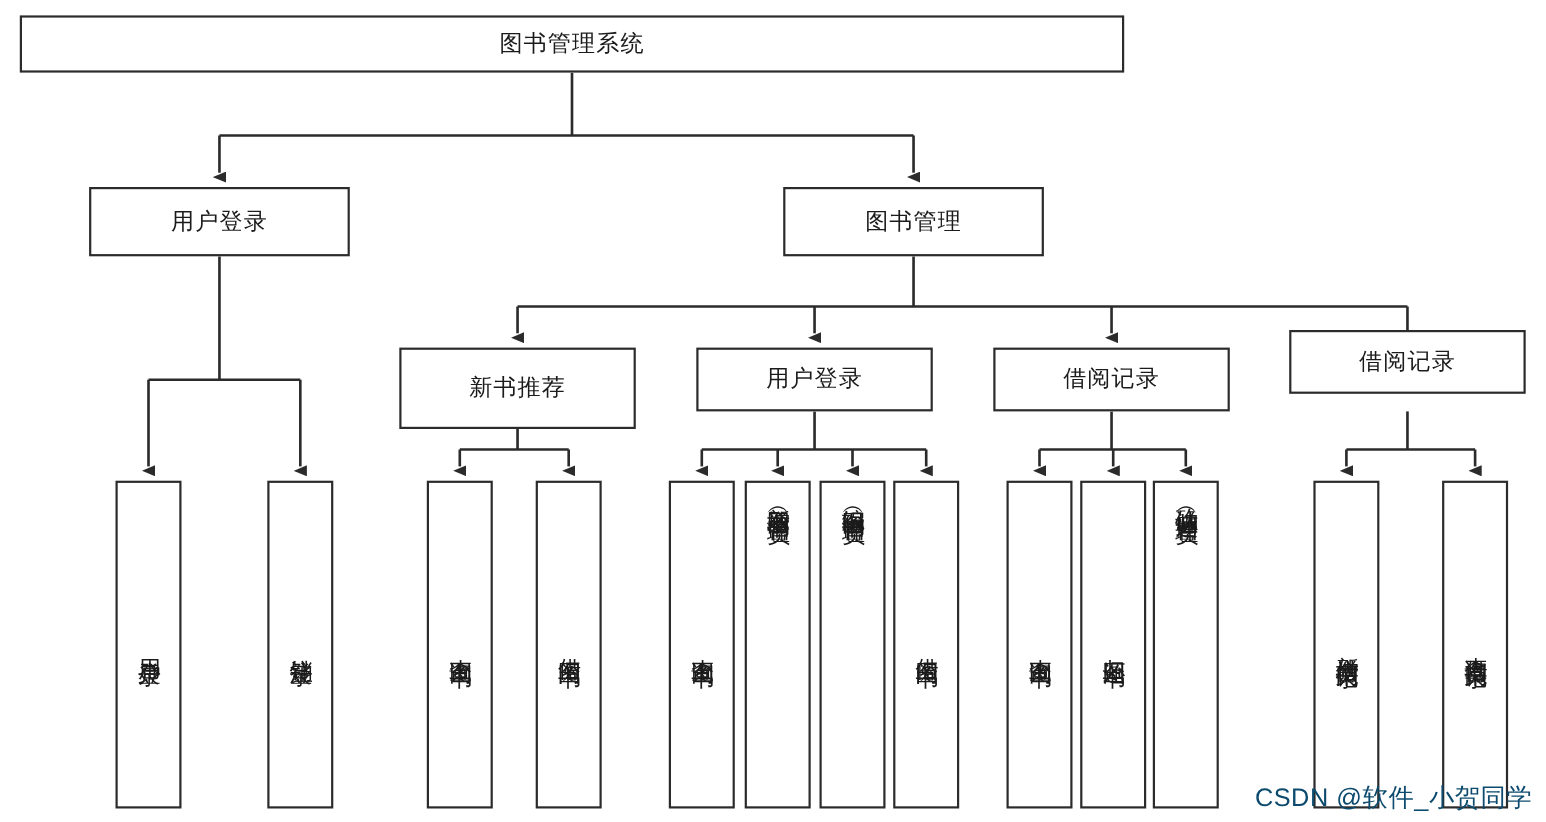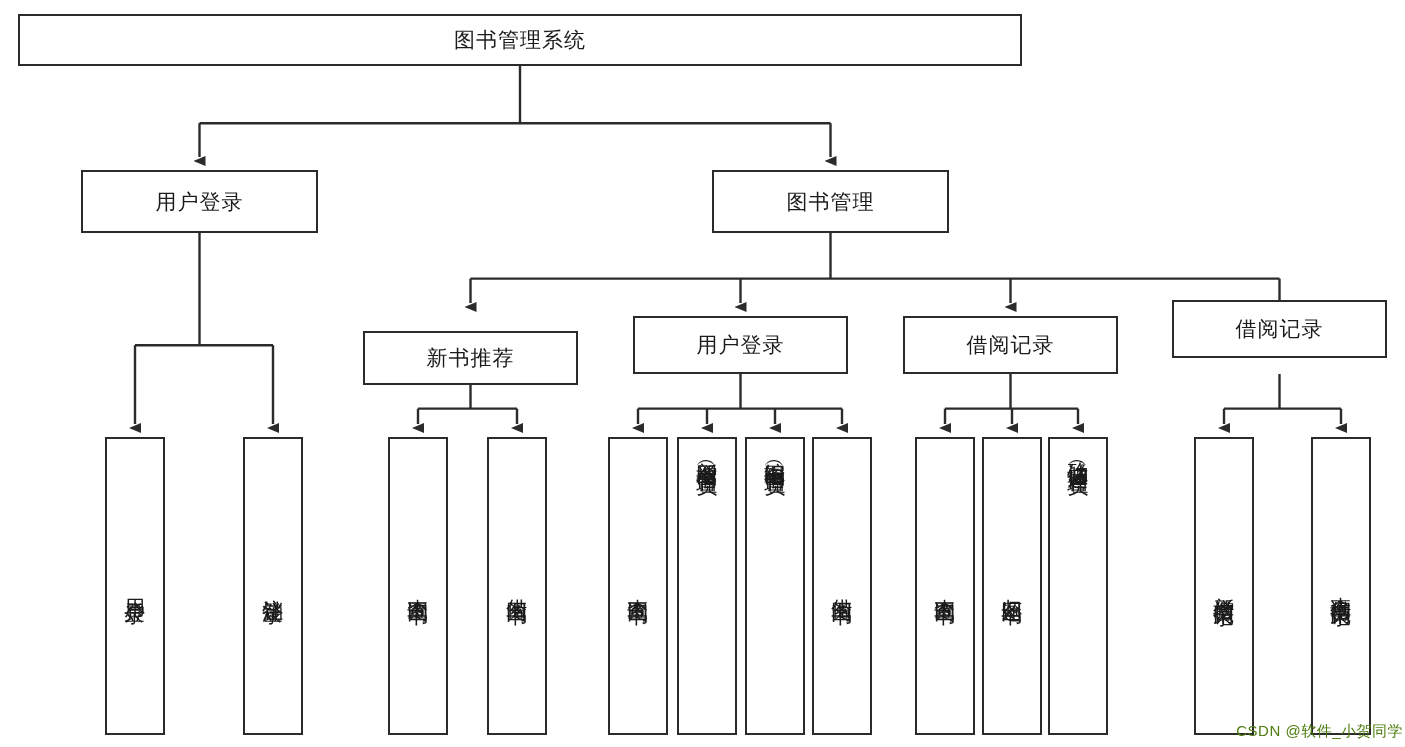--- a/index.html
+++ b/index.html
@@ -54,24 +54,24 @@
   .node.vert .label {
     writing-mode: vertical-rl;
     text-orientation: upright;
     font-size: 21px;
     line-height: 1.32;
     letter-spacing: 2px;
     white-space: nowrap;
   }
   #watermark {
     position: absolute;
-    right: 14px;
+    right: 24px;
     bottom: 6px;
-    font-size: 15px;
-    color: #4d7c0f;
+    font-size: 23px;
+    color: #0c4a6e;
     letter-spacing: 0.5px;
     white-space: nowrap;
   }
 </style>
 </head>
 <body>
 
 <div id="diagram-root">
   <svg class="edges" viewBox="0 0 1405 747">
     <defs>
@@ -119,21 +119,21 @@
   <div id="node-layer">
       <div class="node horiz" style="left: 18px; top: 14px; width: 1004px; height: 52px;">
         <span class="label">图书管理系统</span>
       </div>
       <div class="node horiz" style="left: 81px; top: 170px; width: 237px; height: 63px;">
         <span class="label">用户登录</span>
       </div>
       <div class="node horiz" style="left: 712px; top: 170px; width: 237px; height: 63px;">
         <span class="label">图书管理</span>
       </div>
-      <div class="node horiz" style="left: 363px; top: 316px; width: 215px; height: 54px; margin-top: 15px;">
+      <div class="node horiz" style="left: 363px; top: 316px; width: 215px; height: 74px;">
         <span class="label">新书推荐</span>
       </div>
       <div class="node horiz" style="left: 633px; top: 316px; width: 215px; height: 58px;">
         <span class="label">用户登录</span>
       </div>
       <div class="node horiz" style="left: 903px; top: 316px; width: 215px; height: 58px;">
         <span class="label">借阅记录</span>
       </div>
       <div class="node horiz" style="left: 1172px; top: 300px; width: 215px; height: 58px;">
         <span class="label">借阅记录</span>

